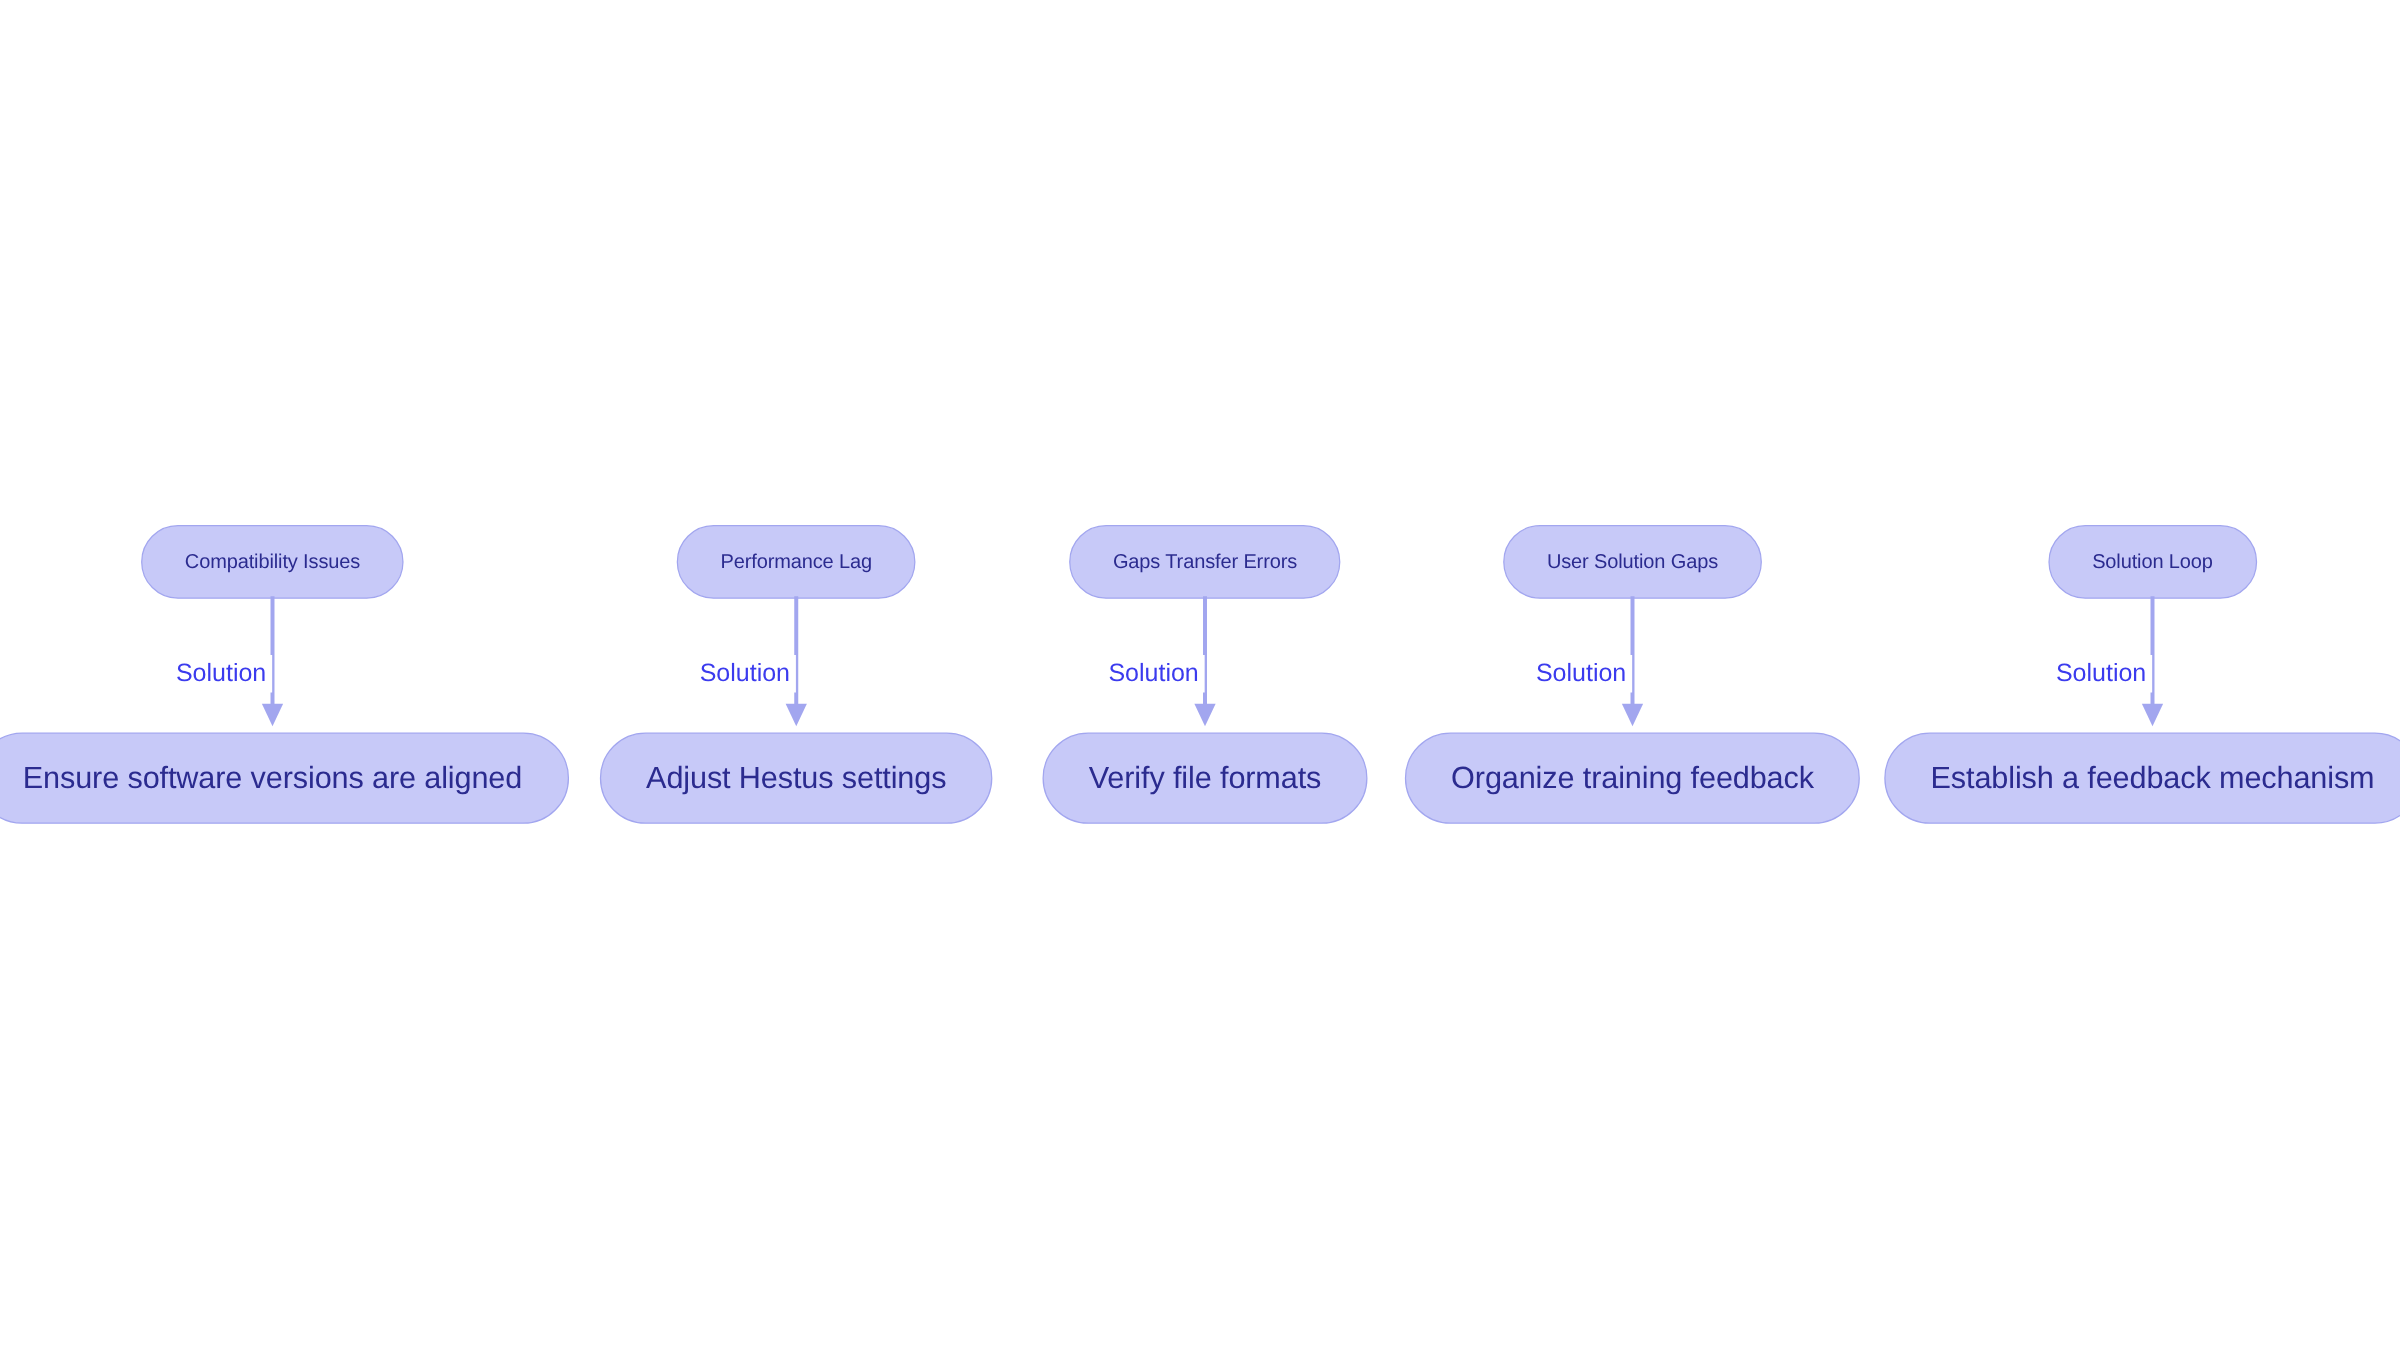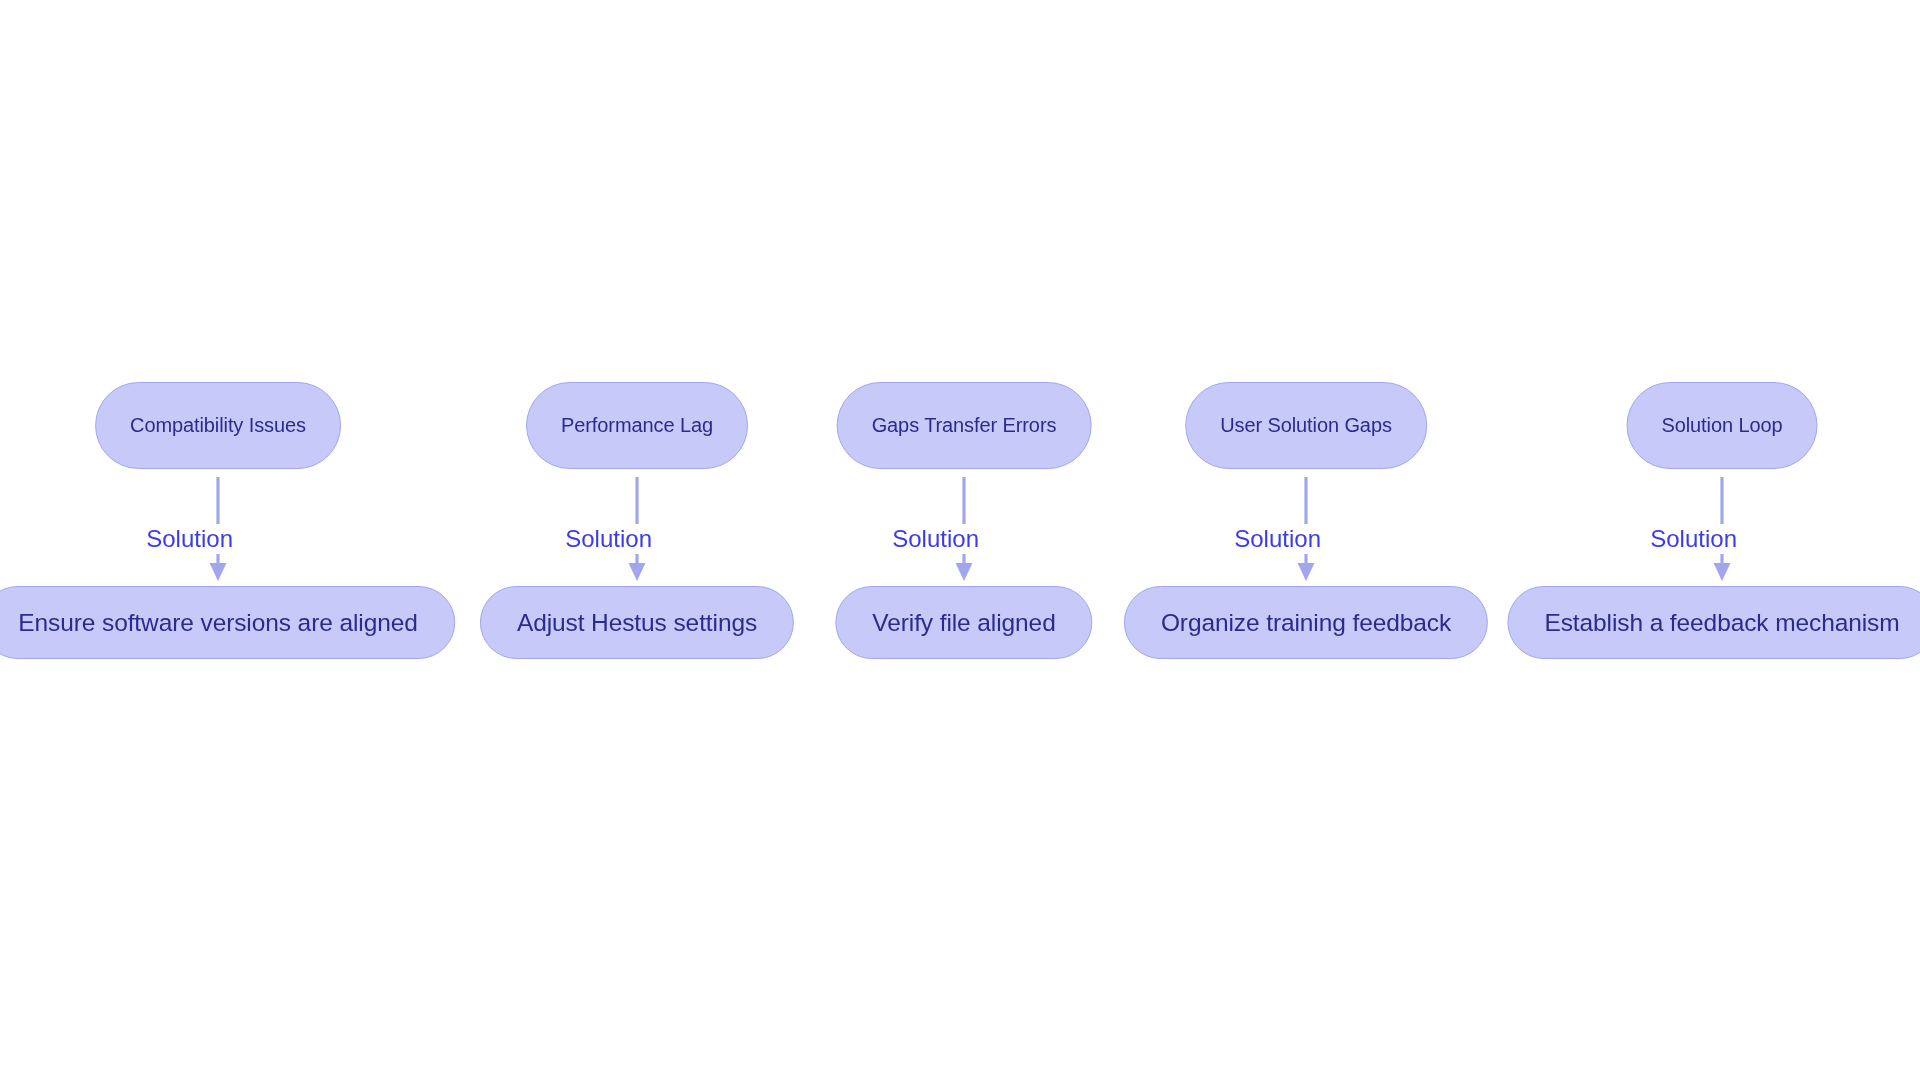--- a/index.html
+++ b/index.html
@@ -41,23 +41,23 @@
     display: flex;
     align-items: center;
     justify-content: center;
     text-align: center;
     color: #2b2b8f;
     white-space: nowrap;
     letter-spacing: -0.1px;
   }
 
   .node.problem {
-    height: 87px;
-    font-size: 20px;
-    top: 382px;
+    height: 59px;
+    font-size: 16px;
+    top: 420px;
     left: 50%;
     transform: translateX(-50%);
     padding: 0 34px;
   }
 
   .node.solution {
     height: 73px;
     font-size: 24.5px;
     top: 586px;
     left: 50%;
@@ -82,24 +82,23 @@
 
   
   .edge-label {
     position: absolute;
     top: 524px;
     left: 50%;
     transform: translateX(-100%);
     padding: 2px 5px 2px 0;
     background: #ffffff;
     color: #3b3bee;
-    font-size: 24px;
+    font-size: 20px;
     line-height: 26px;
     white-space: nowrap;
-    margin-left: 20px;
   }
 </style>
 </head>
 <body>
 
 <div id="canvas">
 
   <div class="column" style="left:218px;">
     <div class="node problem">Compatibility Issues</div>
     <div class="connector">
@@ -126,21 +125,21 @@
 
   <div class="column" style="left:964px;">
     <div class="node problem">Gaps Transfer Errors</div>
     <div class="connector">
       <svg width="40" height="110" viewBox="0 0 40 110" xmlns="http://www.w3.org/2000/svg">
         <line x1="20" y1="0" x2="20" y2="91" stroke="#a2a6ef" stroke-width="3.2"></line>
         <polygon points="20,104 11.5,86 28.5,86" fill="#a2a6ef"></polygon>
       </svg>
     </div>
     <div class="edge-label">Solution</div>
-    <div class="node solution">Verify file aligned</div>
+    <div class="node solution">Verify file formats</div>
   </div>
 
   <div class="column" style="left:1306px;">
     <div class="node problem">User Solution Gaps</div>
     <div class="connector">
       <svg width="40" height="110" viewBox="0 0 40 110" xmlns="http://www.w3.org/2000/svg">
         <line x1="20" y1="0" x2="20" y2="91" stroke="#a2a6ef" stroke-width="3.2"></line>
         <polygon points="20,104 11.5,86 28.5,86" fill="#a2a6ef"></polygon>
       </svg>
     </div>

